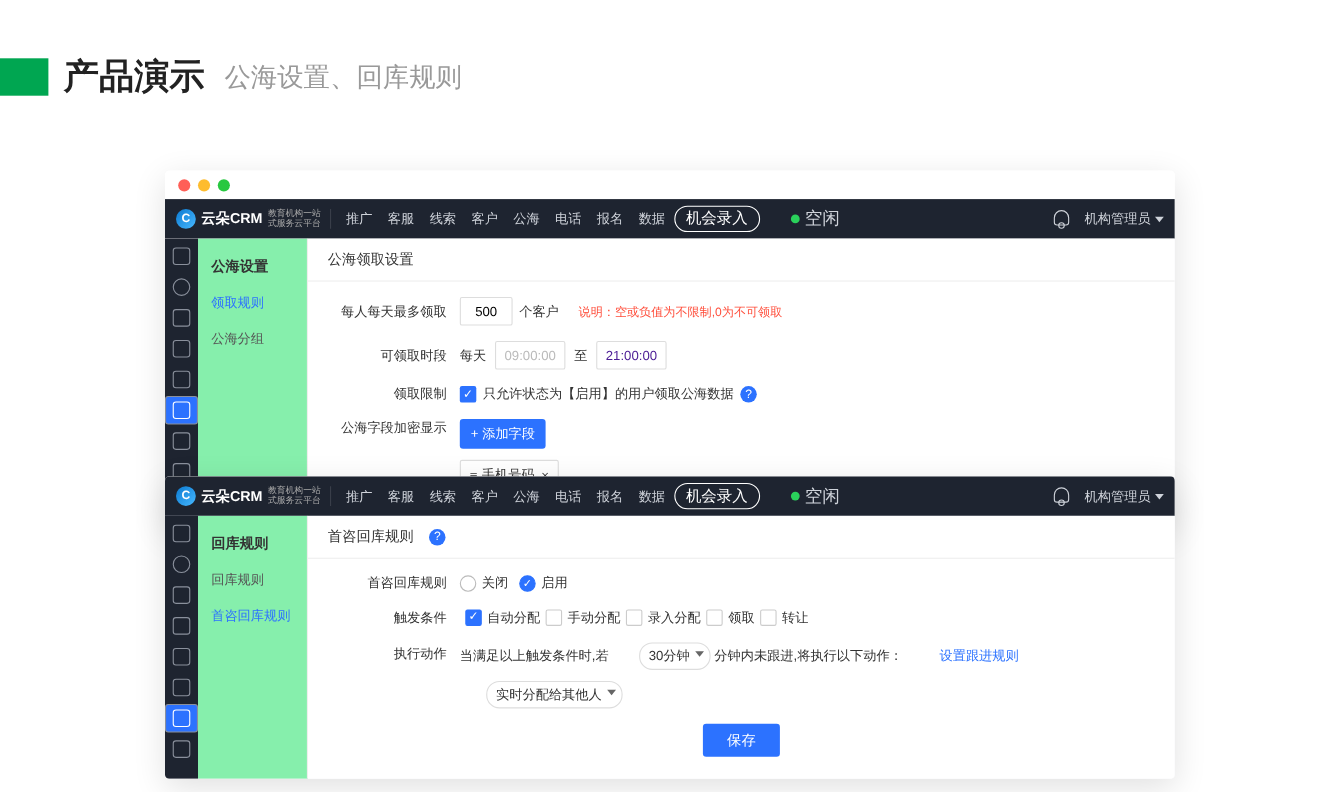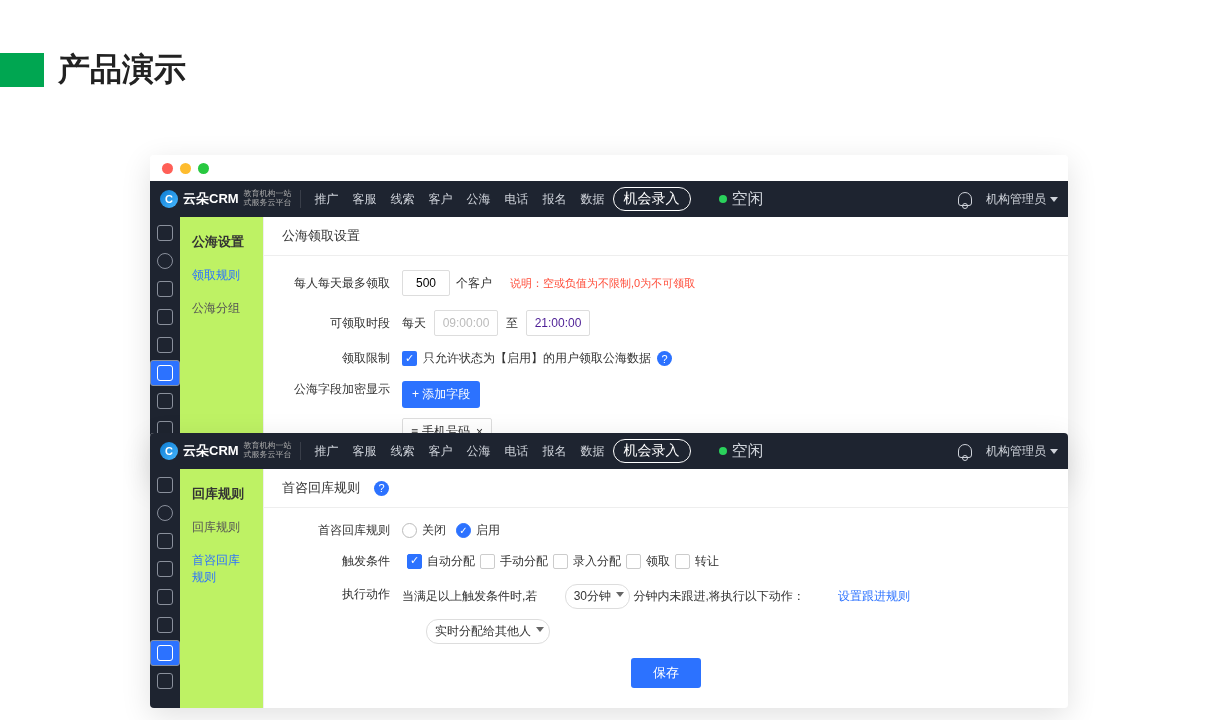--- a/index.html
+++ b/index.html
@@ -22,34 +22,34 @@
 .topnav{height:36px;background:#1e2430;color:#cfd3da;display:flex;align-items:center;font-size:12px;padding:0 10px;}
 .logo-block{display:flex;align-items:center;margin-right:8px;border-right:1px solid rgba(255,255,255,0.12);padding-right:8px}
 .logo-c{width:18px;height:18px;border-radius:50%;background:linear-gradient(135deg,#0b7ad1,#47b8ff);margin-right:5px;display:flex;align-items:center;justify-content:center;font-size:11px;color:#fff;font-weight:bold;}
 .logo-txt{font-size:13px;font-weight:700;color:#fff;}
 .logo-sub{font-size:8px;color:#aaa;margin-left:5px;line-height:1.1}
 .nav-items{display:flex;gap:14px;margin-left:6px;}
 .nav-items span{cursor:pointer;}
 .btn-outline{border:1px solid #fff;border-radius:12px;padding:2px 10px;margin-left:8px;color:#fff;font-size:14px;}
 .status-dot{display:inline-block;width:8px;height:8px;border-radius:50%;background:#2ad15b;margin-right:5px;}
 .status-wrap{margin-left:28px;display:flex;align-items:center;font-size:16px;justify-content:center;}
-.topnav-right{margin-left:auto;display:flex;align-items:center;gap:14px;}
+.topnav-right{margin-left:auto;display:flex;gap:14px;}
 .bell-icon{width:14px;height:14px;border:1.5px solid #cfd3da;border-radius:50% 50% 3px 3px;position:relative;}
 .bell-icon:after{content:"";position:absolute;width:4px;height:4px;border:1.5px solid #cfd3da;border-radius:50%;bottom:-4px;left:3px;}
 .user-drop{display:flex;align-items:center;gap:4px;}
 .caret{width:0;height:0;border-left:4px solid transparent;border-right:4px solid transparent;border-top:5px solid #cfd3da;}
 
 .app-body{display:flex;background:#f4f5f9;min-height:180px;}
 .iconbar{width:30px;background:#1e2430;display:flex;flex-direction:column;align-items:center;padding-top:8px;gap:12px;}
 .iconbar .ic{width:16px;height:16px;border:1.5px solid #8a909c;border-radius:3px;}
 .iconbar .ic.circle{border-radius:50%;}
 .iconbar .ic.sel-wrap{width:30px;height:26px;background:#2c72ff;display:flex;align-items:center;justify-content:center;margin:-5px 0;}
 .iconbar .ic.sel-wrap .ic-inner{width:16px;height:16px;border:1.5px solid #fff;border-radius:3px;}
 
-.side-menu{width:84px;background:#bef264;border-right:1px solid #eee;padding-top:8px;}
+.side-menu{width:100px;background:#86efac;border-right:1px solid #eee;padding-top:8px;}
 .side-title{font-size:13px;font-weight:600;padding:8px 12px;color:#333;}
 .side-item{font-size:12px;padding:8px 12px;color:#555;cursor:pointer;}
 .side-item.active{color:#2c72ff;}
 
 .content{flex:1;background:#fff;margin:0;}
 .content-header{font-size:13px;padding:10px 18px;border-bottom:1px solid #eee;color:#333;display:flex;align-items:center;gap:8px;}
 .content-body{padding:14px 18px 20px 18px;font-size:12px;color:#333;}
 .form-row{display:flex;align-items:center;margin-bottom:14px;}
 .form-label{width:120px;text-align:right;padding-right:12px;color:#333;font-size:12px;}
 .inp{height:24px;border:1px solid #ddd;border-radius:2px;padding:12px 6px;font-size:12px;text-align:center;}
@@ -74,20 +74,21 @@
 .select-like:after{content:"";position:absolute;right:5px;top:7px;border-left:4px solid transparent;border-right:4px solid transparent;border-top:5px solid #666;}
 .link-blue{color:#2c72ff;margin-left:30px;font-size:12px;}
 .btn-save{background:#2c72ff;color:#fff;padding:6px 22px;border:none;border-radius:3px;font-size:13px;margin:8px auto 0;display:block;}
 </style>
 </head>
 <body>
 
 <div class="slide-title">
   <div class="green-block"></div>
   <span class="title-main">产品演示</span>
+  <span class="title-sub">公海设置、回库规则</span>
 </div>
 
 <div class="panel p1">
   <div class="mac-dots">
     <span class="mac-red"></span>
     <span class="mac-yellow"></span>
     <span class="mac-green"></span>
   </div>
   <div class="topnav">
     <div class="logo-block">

